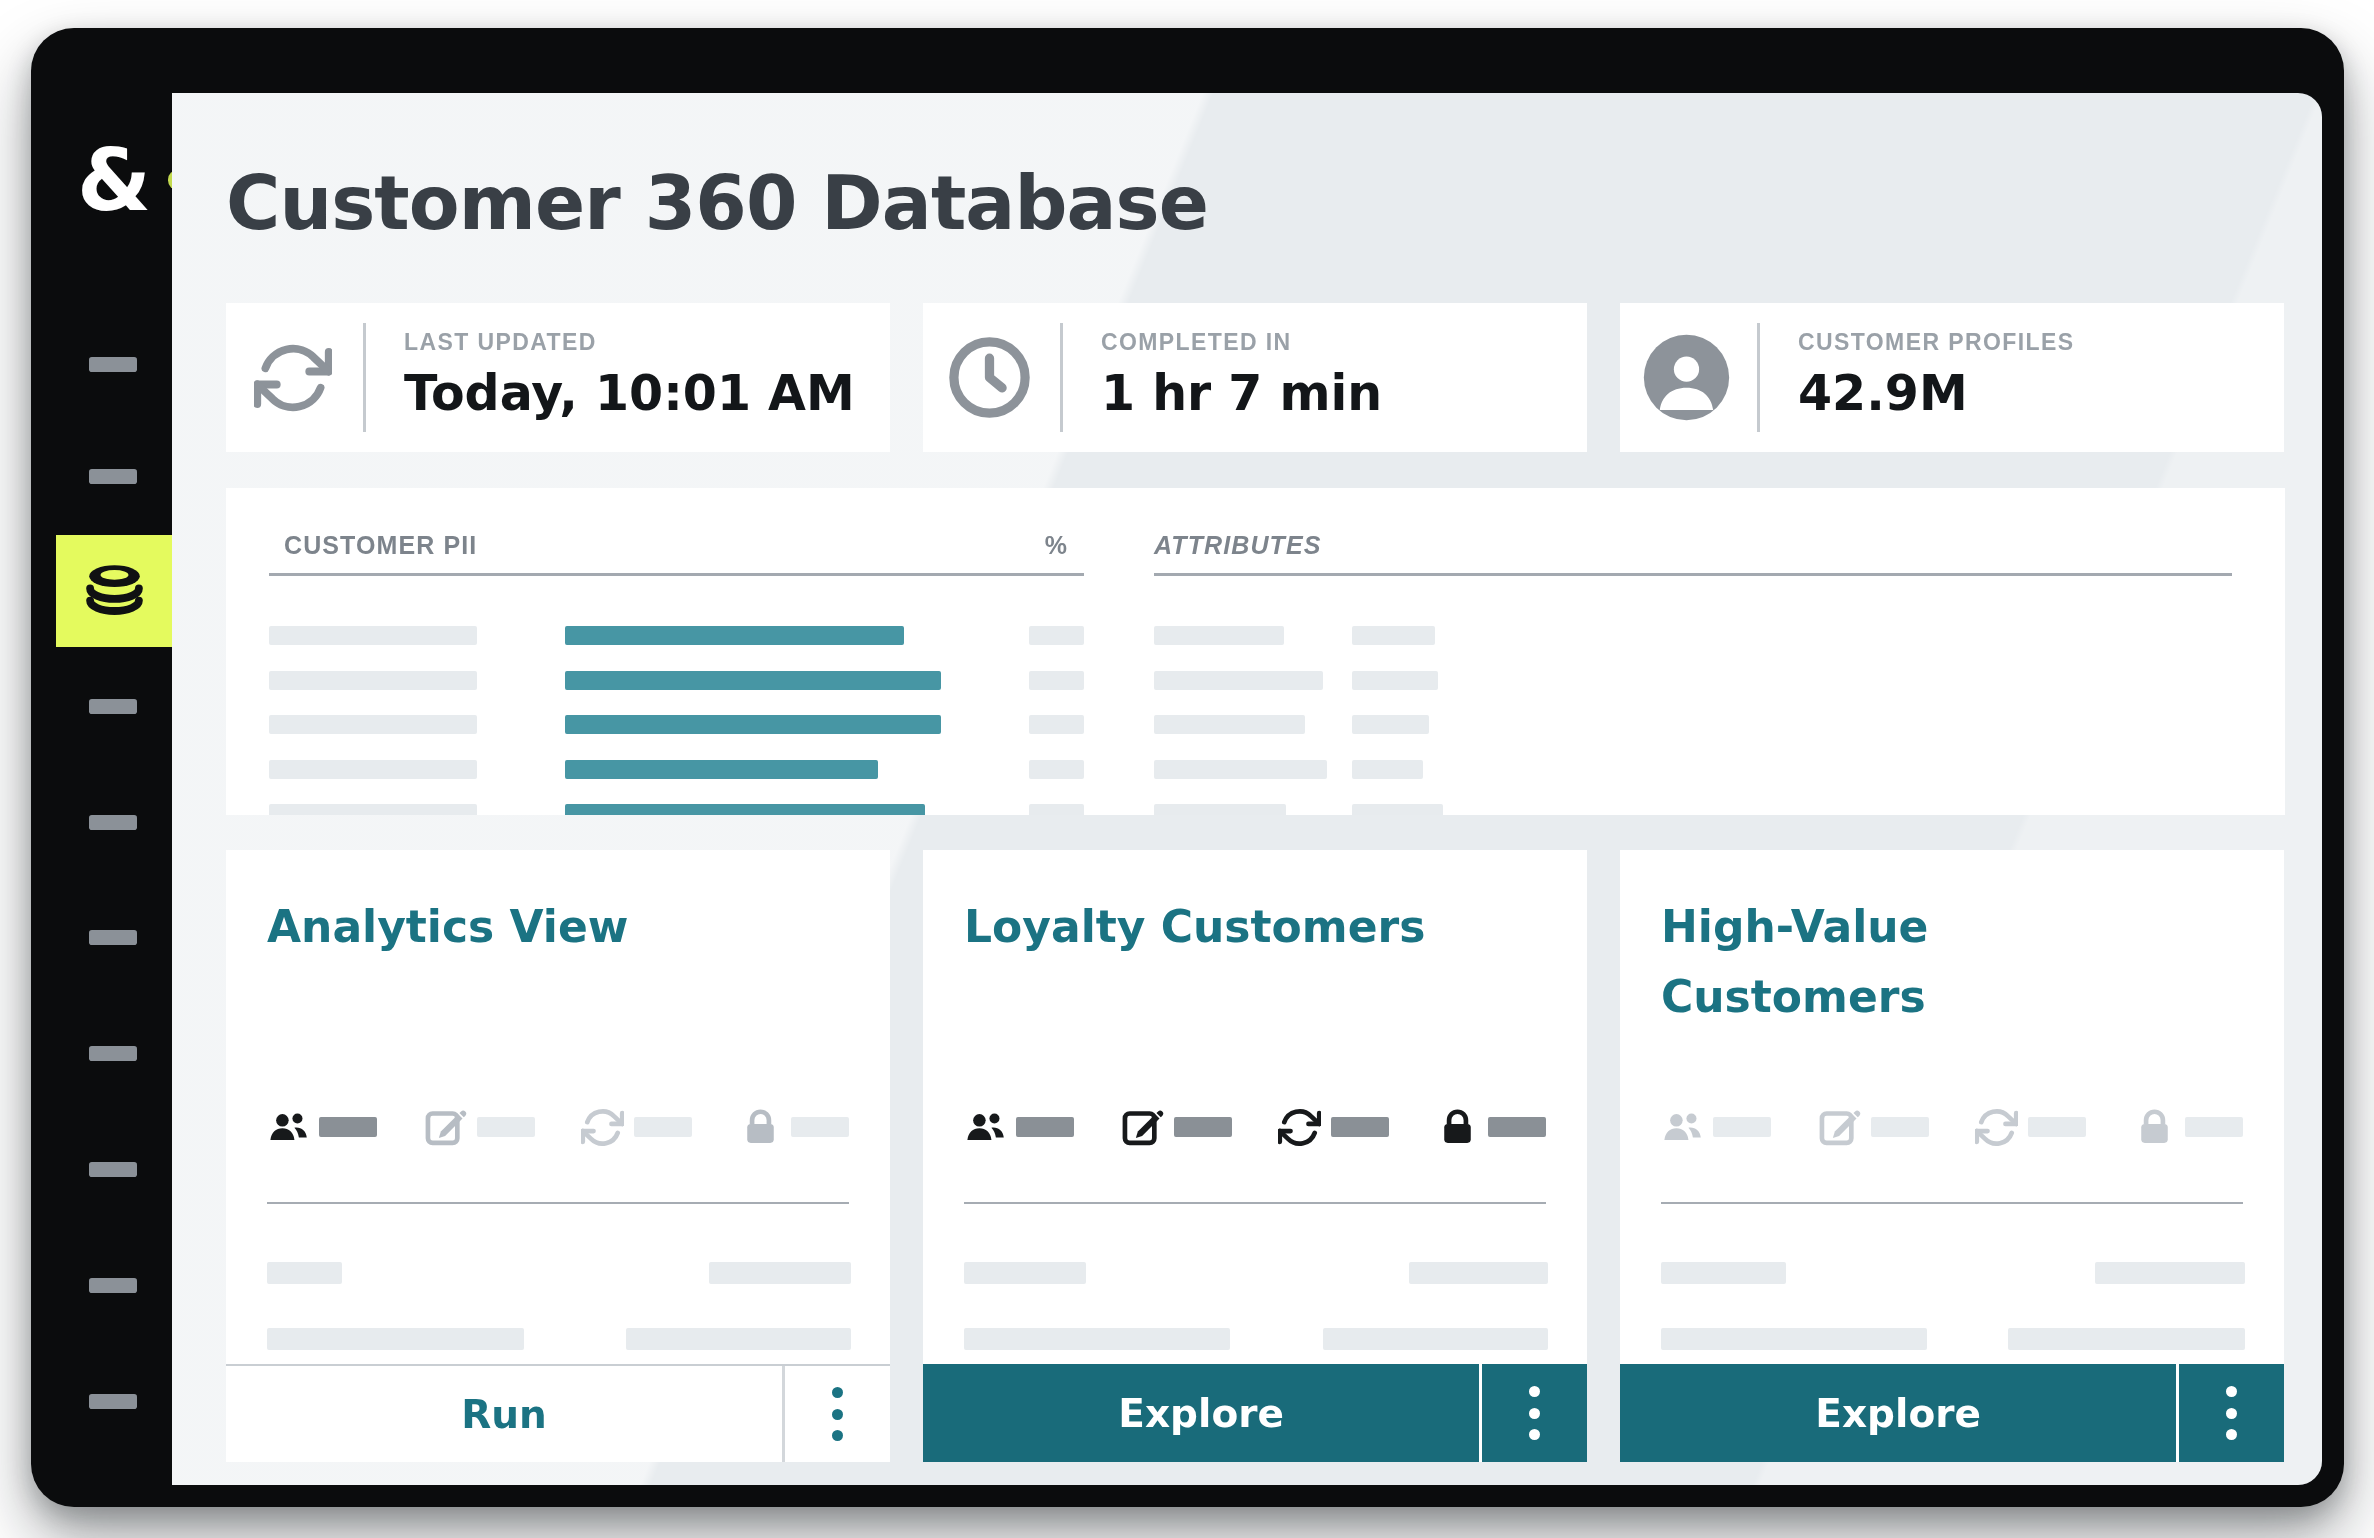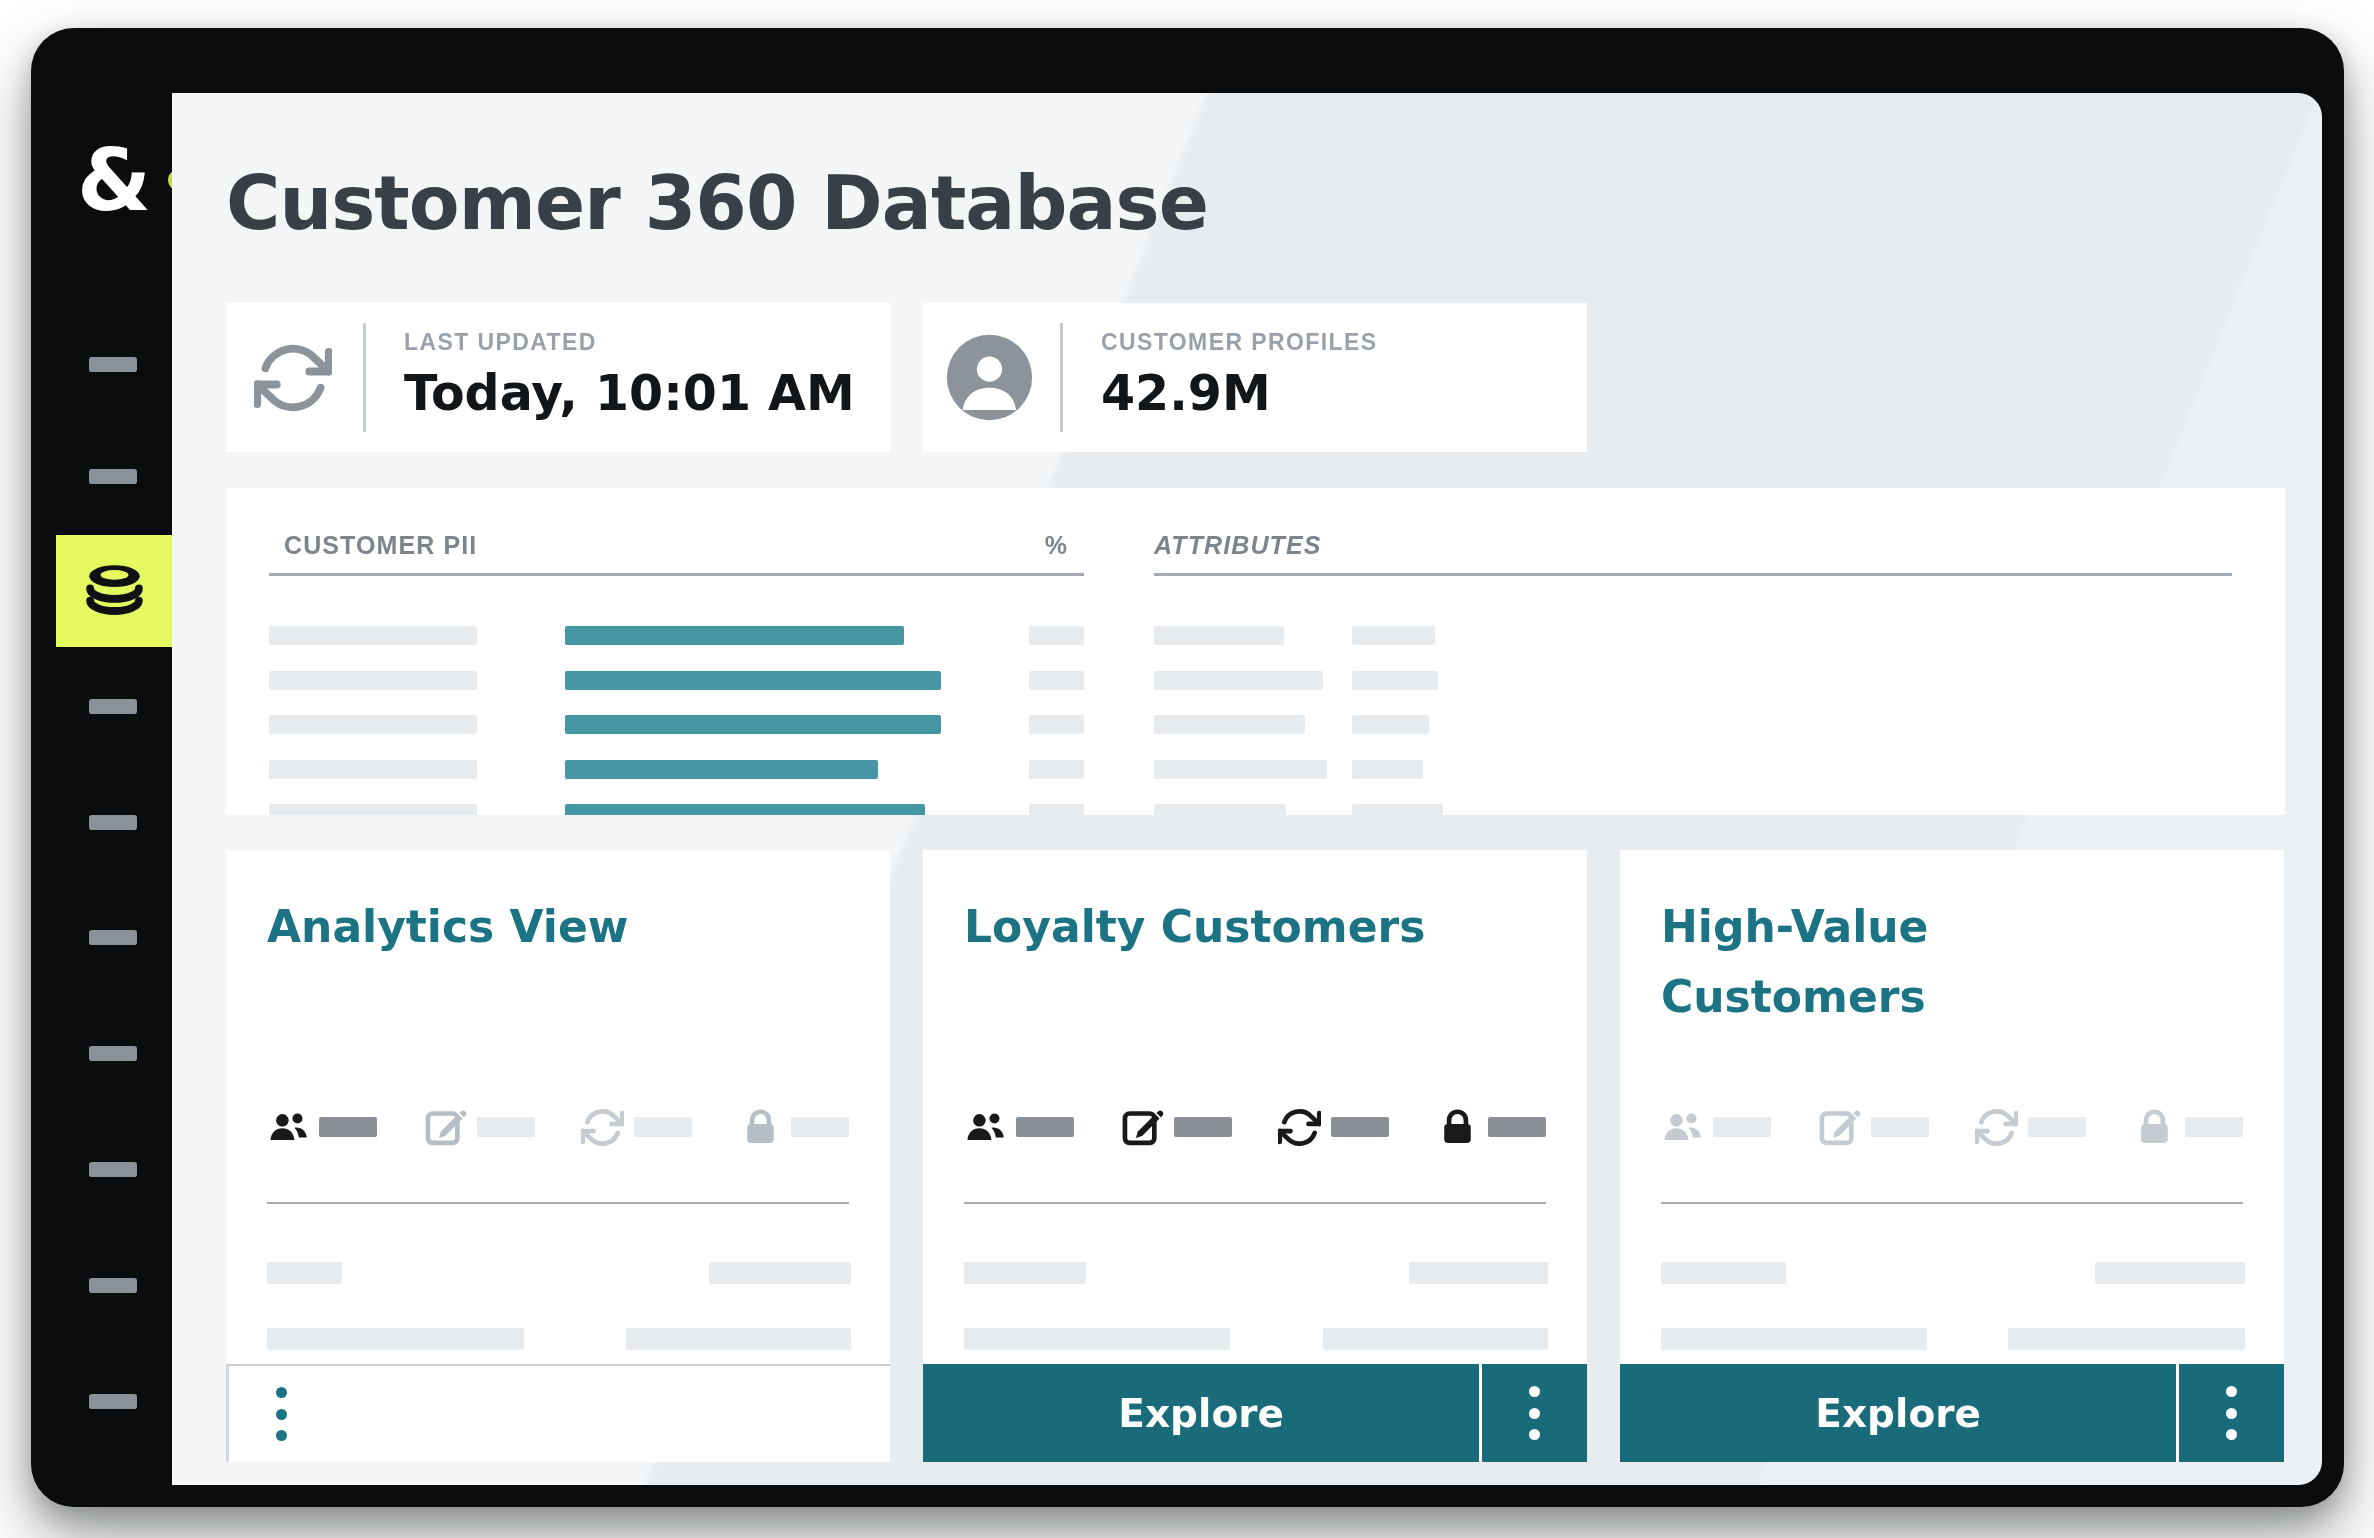--- a/index.html
+++ b/index.html
@@ -140,20 +140,33 @@
             <path d="M3.51 9a9 9 0 0 1 14.85-3.36L23 10M1 14l4.64 4.36A9 9 0 0 0 20.49 15"></path>
           </svg>
         </span>
         <span class="stat-vdiv"></span>
         <div class="stat-text">
           <div class="stat-label">LAST UPDATED</div>
           <div class="stat-value">Today, 10:01 AM</div>
         </div>
       </div>
 
+      <div class="stat-card">
+        <span class="stat-icon">
+          <svg width="89" height="89" viewBox="0 0 24 24" fill="none" stroke="currentColor" stroke-width="2.5" stroke-linecap="round" stroke-linejoin="round">
+            <circle cx="12" cy="12" r="9.6"></circle>
+            <path d="M12 6.8 L12 12 L15.4 14.8"></path>
+          </svg>
+        </span>
+        <span class="stat-vdiv"></span>
+        <div class="stat-text">
+          <div class="stat-label">COMPLETED IN</div>
+          <div class="stat-value">1 hr 7 min</div>
+        </div>
+      </div>
 
       <div class="stat-card">
         <span class="stat-icon">
           <svg width="89" height="89" viewBox="0 0 48 48">
             <defs>
                 <clipPath id="pclip">
                   <circle cx="24" cy="24" r="23"></circle>
                 </clipPath>
               </defs>
             <circle cx="24" cy="24" r="23" fill="#8d939a"></circle>
@@ -247,20 +260,23 @@
                 <svg viewBox="0 0 24 24">
                   <path d="M7.3 10.2V7.9a4.7 4.7 0 0 1 9.4 0v2.3" fill="none" stroke="currentColor" stroke-width="2.6"></path>
                   <rect x="4.6" y="10" width="14.8" height="10.6" rx="2" fill="currentColor"></rect>
                 </svg>
               </span>
               <span class="mbar b-light"></span>
             </div>
           </div>
         <div class="bcard-div"></div>
         <div class="bfooter light" id="footer-0">
+          <div class="action-zone">
+            <span class="action-label">Run</span>
+          </div>
           <div class="foot-vdiv"></div>
           <div class="kebab-zone">
             <span class="kdot"></span>
             <span class="kdot"></span>
             <span class="kdot"></span>
           </div>
         </div>
       <div class="skel b-light" style="left: 41px; top: 412px; width: 75px; height: 22px;"></div>
           <div class="skel b-light" style="right: 39px; top: 412px; width: 142px; height: 22px;"></div>
           <div class="skel b-light" style="left: 41px; top: 478px; width: 257px; height: 22px;"></div>

